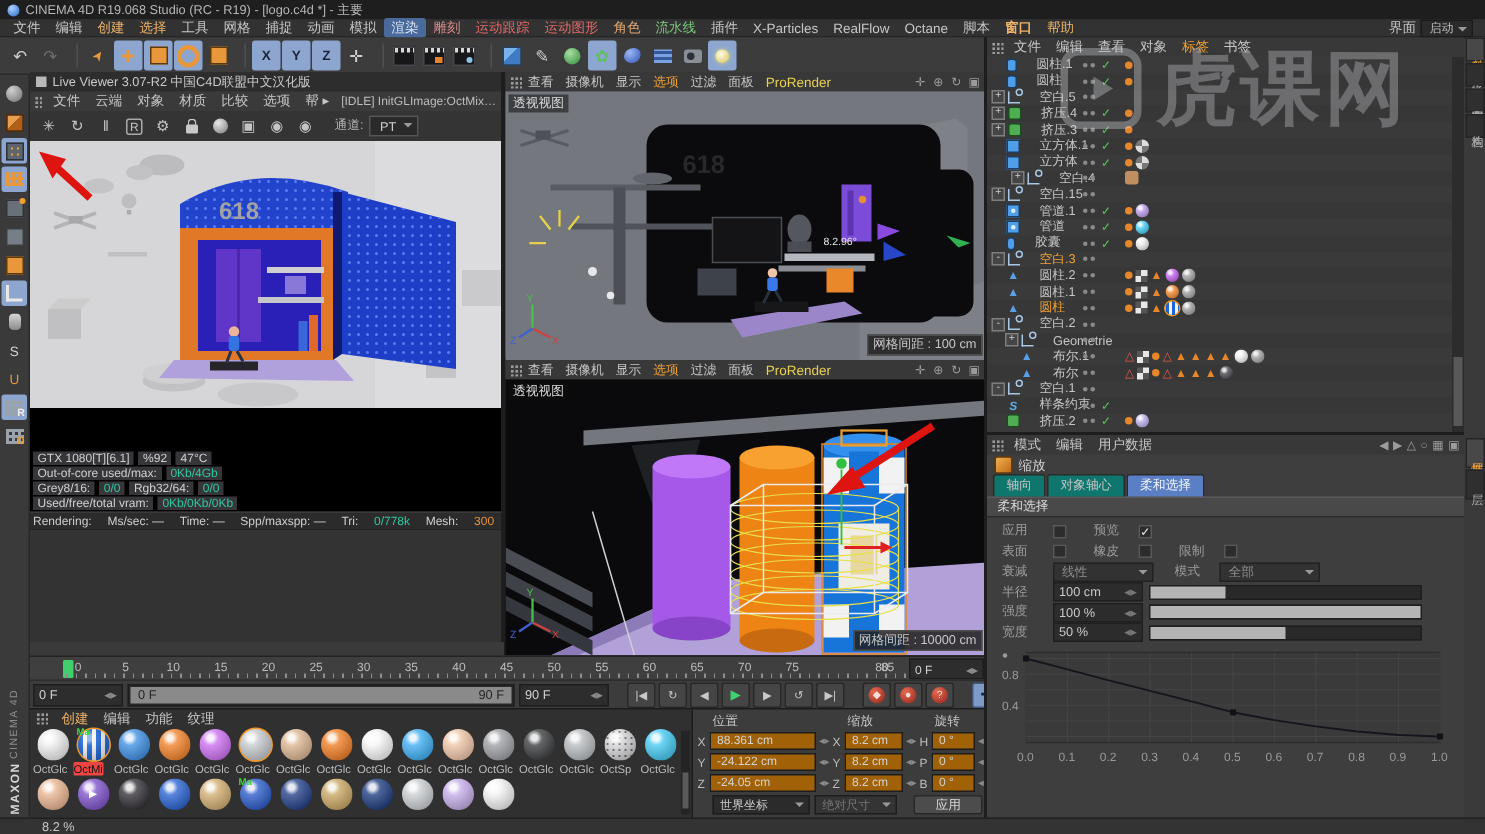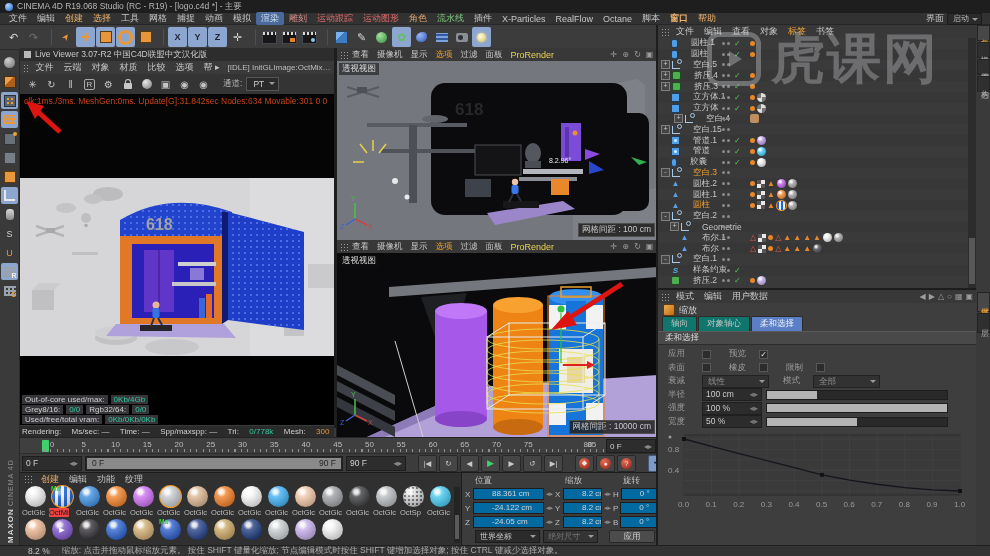--- a/index.html
+++ b/index.html
@@ -108,21 +108,21 @@
   .mlab.hl{background:#ef4444;color:#141414;border-radius:1px}
   .matag{position:absolute;left:2px;top:0;font-size:6.5px;color:#3ad83a;font-weight:bold;z-index:2}
   .mscroll{position:absolute;right:1px;top:14px;width:6px;height:56px;background:#242424}
   .mscroll i{display:block;margin:28px 1px 0;height:24px;background:#5a5a5a}
   
   .coords{left:462px;top:472px;width:196px;height:73px;background:#3c3c3c;border-top:1px solid #1c1c1c;box-sizing:border-box;padding:1px 3px}
   .chead{display:grid;grid-template-columns:88px 56px 46px;column-gap:2px;font-size:8.5px;color:#c4c4c4;padding:1px 0 1px 10px}
   .cgrid{display:grid;grid-template-columns:88px 56px 46px;column-gap:2px;row-gap:2px}
   .cfield{display:flex;align-items:center;gap:2px}
   .cfield b{font-size:8px;color:#bdbdbd;font-weight:normal;width:6px}
-  .cinput{flex:1;background:#0369a1;border:1px solid #1d1d1d;height:10px;line-height:10px;font-size:8px;padding:0 18px;color:#d2d2d2;white-space:nowrap;overflow:hidden}
+  .cinput{flex:1;background:#a16207;border:1px solid #1d1d1d;height:10px;line-height:10px;font-size:8px;padding:0 4px;color:#d2d2d2;white-space:nowrap;overflow:hidden}
   .cbot{display:flex;gap:3px;margin-top:2px;padding-left:10px}
   .cselect{background:#2b2b2b;border:1px solid #1d1d1d;height:11px;line-height:11px;font-size:8px;padding:0 14px 0 4px;position:relative;color:#c8c8c8}
   .cselect.dim{color:#767676;background:#343434}
   .capply{width:60px;height:11px;background:#4c4c4c;border:1px solid #282828;text-align:center;line-height:11px;border-radius:2px;font-size:8.5px;color:#d6d6d6;margin-left:8px}
   
   .statusbar{left:0;top:545px;width:990px;height:11px;background:#333;border-top:1px solid #202020;display:flex;align-items:center;gap:12px;padding-left:28px;box-sizing:border-box;font-size:8.5px;color:#ababab;white-space:nowrap;overflow:hidden}
   
   .vp{box-sizing:border-box;border-left:1px solid #1d1d1d}
   .vp-menu{height:13px;background:#383838;display:flex;align-items:center;padding:0 3px;gap:0}
   .vp-menu .mi{padding:0 4px;font-size:8.5px}
@@ -403,23 +403,20 @@
         </span>
         <span class="lvt">
           <span class=" ">◉</span>
         </span>
         <span class="lvt">
           <span class=" ">◉</span>
         </span>
         <span class="chan">通道:</span>
         <span class="chanbox caret">PT</span>
       </div>
-    <div class="lv-black">
-      <div class="rstat">clk:1ms./3ms. MeshGen:0ms. Update[G]:31.842sec Nodes:634 Movable:301  0 0</div>
-    </div>
     <div class="lv-render">
       <svg width="316" height="178" viewBox="0 0 316 178">
         <defs>
           <pattern id="qd" width="6" height="6" patternUnits="userSpaceOnUse">
               <circle cx="3" cy="3" r="1" fill="#5a7cf0"></circle>
             </pattern>
         </defs>
         <rect x="0" y="0" width="316" height="178" fill="#d6d6d8"></rect>
         <rect x="230" y="0" width="86" height="178" fill="#dcdcde"></rect>
         <ellipse cx="88" cy="16" rx="15" ry="7" fill="#bcbcbe"></ellipse>
@@ -453,20 +450,25 @@
         <rect x="179" y="120" width="6" height="20" fill="#3a66d8"></rect>
         <text x="126" y="52" font-size="16" font-weight="bold" fill="#a2a2a6">618</text>
         <polygon points="96,146 204,146 216,160 86,158" fill="#b0a0dc"></polygon>
         <rect x="120" y="147" width="32" height="6" fill="#26262a"></rect>
         <circle cx="136" cy="127" r="3.5" fill="#e8b49a"></circle>
         <rect x="132.5" y="130" width="7" height="10" rx="2" fill="#3474e0"></rect>
         <path d="M134 140 l-3 8 M138 140 l4 7" stroke="#2a3244" stroke-width="2" fill="none"></path>
       </svg>
     </div>
     <div id="lv-stats" class="lv-stats">
+        <div class="sline ">
+          <span class="sseg"><span class="t-w">GTX 1080[T][6.1]</span></span>
+          <span class="sseg"><span class="t-w">%92</span></span>
+          <span class="sseg"><span class="t-w">47°C</span></span>
+        </div>
         <div class="sline ">
           <span class="sseg"><span class="t-w">Out-of-core used/max:</span></span>
           <span class="sseg"><span class="t-teal">0Kb/4Gb</span></span>
         </div>
         <div class="sline ">
           <span class="sseg"><span class="t-w">Grey8/16: </span></span>
           <span class="sseg"><span class="t-teal">0/0</span></span>
           <span class="sseg"><span class="t-w">Rgb32/64: </span></span>
           <span class="sseg"><span class="t-teal">0/0</span></span>
         </div>
@@ -1376,21 +1378,20 @@
         </svg>
     </div>
   </div>
   <div id="attr-side-tabs" class="attr-tabs-side abs">
       <span class="vtab active" style="padding:9px 0">属性</span>
       <span class="vtab " style="padding:9px 0">层</span>
     </div>
 
   <div class="statusbar abs">
     <span style="color:#c8c8c8">8.2 %</span>
-    <span>缩放: 点击并拖动鼠标缩放元素。 按住 SHIFT 键量化缩放; 节点编辑模式时按住 SHIFT 键增加选择对象; 按住 CTRL 键减少选择对象。</span>
   </div>
 
   <div class="wm abs">
     <span class="wm-logo">
         <i></i>
       </span>
     <span class="wm-text">虎课网</span>
   </div>
 
   <svg class="arrows" viewBox="0 0 990 556">

